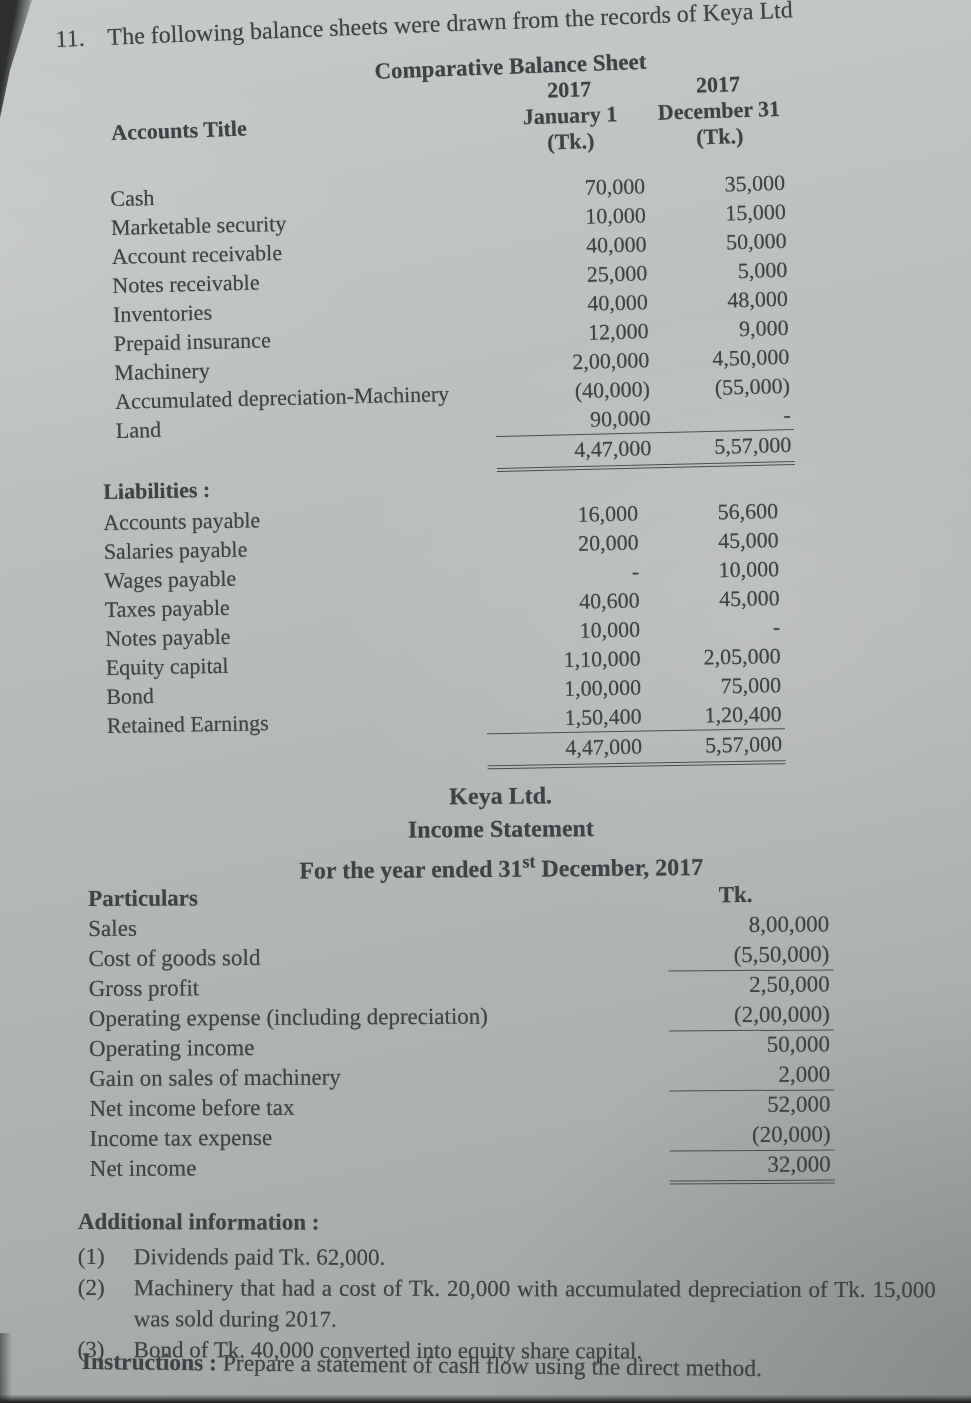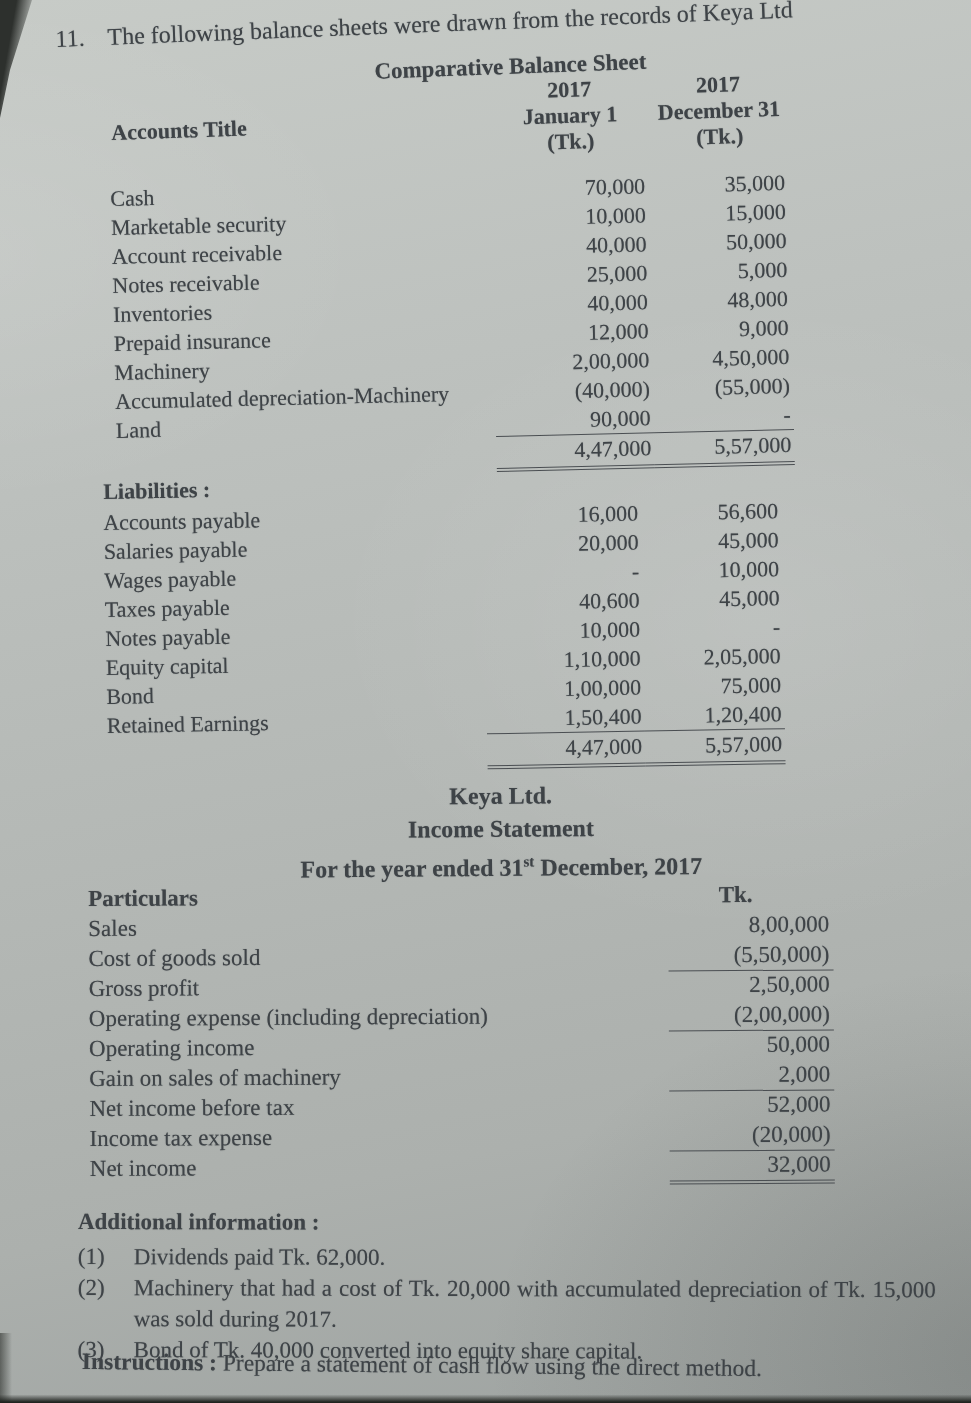--- a/index.html
+++ b/index.html
@@ -44,21 +44,21 @@
   .bs-table .row.tall{height:32px;line-height:32px;}
   .bs-table .val{text-align:right;padding-right:3px;}
   .ul{border-bottom:1.6px solid #4a4e52;}
   .dbl{border-bottom:4px double #4a4e52;}
   .assets{left:110px;top:184px;transform:rotate(-1.35deg);}
   .liab-head{left:103px;top:479px;font-size:22px;font-weight:bold;transform:rotate(-1.1deg);}
   .liab{left:103px;top:508px;transform:rotate(-1.0deg);}
 
   
   .is-head{left:15px;top:784px;width:971px;text-align:center;font-weight:bold;font-size:24px;line-height:33px;transform:rotate(-0.5deg);}
-  .is-head sup{font-size:15px;}
+  .is-head sup{font-size:18px;}
   .is-table{left:88px;top:884px;font-size:23px;transform:rotate(-0.35deg);}
   .is-table .row{display:grid;grid-template-columns:580px 165px;height:30px;line-height:30px;}
   .is-table .row.hdr{font-weight:bold;}
   .is-table .val{text-align:right;padding-right:4px;}
   .is-table .hdr .val{text-align:center;padding-right:30px;}
 
   
   .addl{left:78px;top:1206px;font-size:23px;line-height:31px;transform:rotate(0.15deg);}
   .addl-head{font-weight:bold;margin-bottom:4px;}
   .addl-item{display:grid;grid-template-columns:56px 802px;white-space:normal;}

